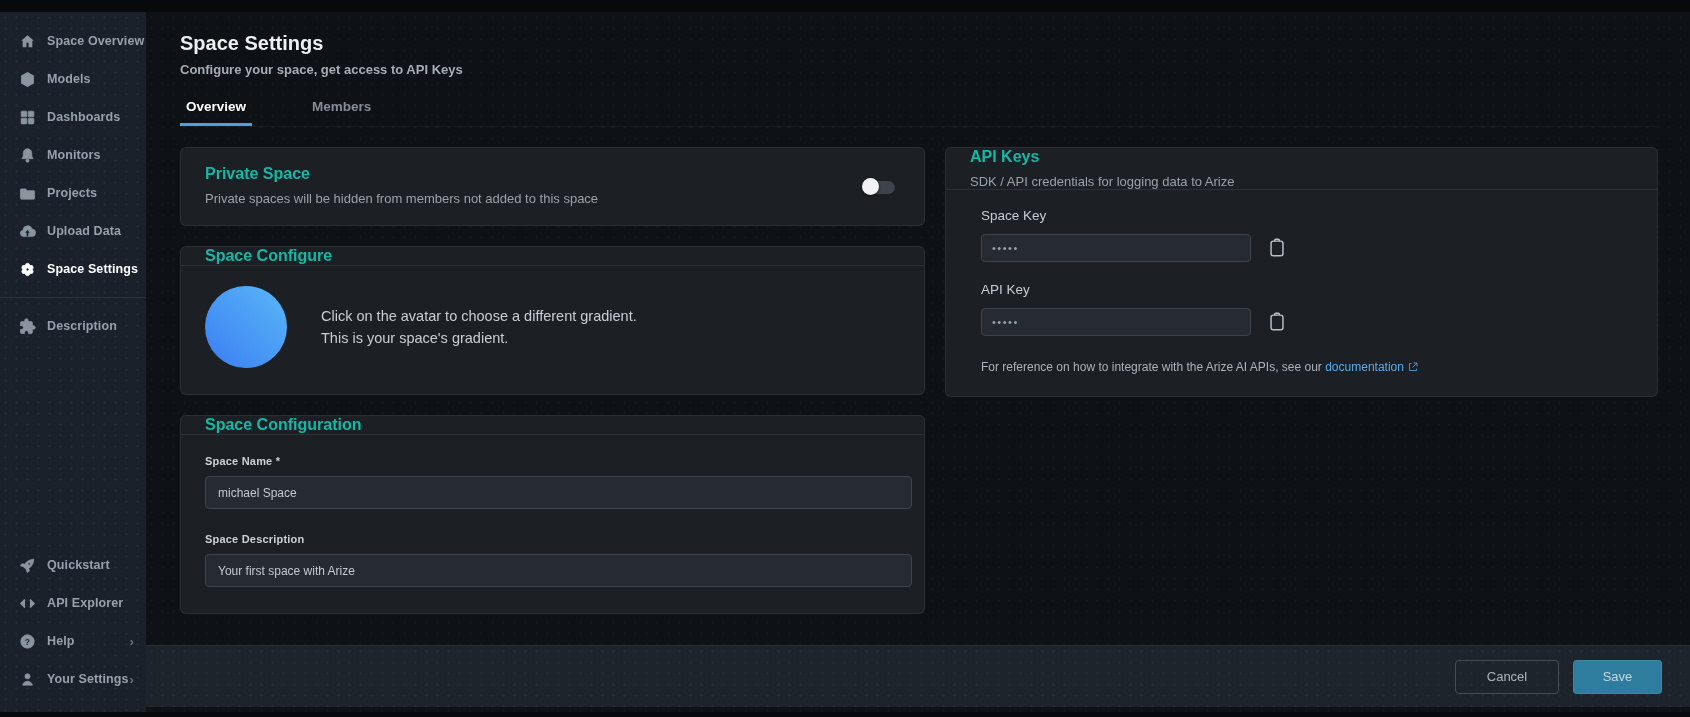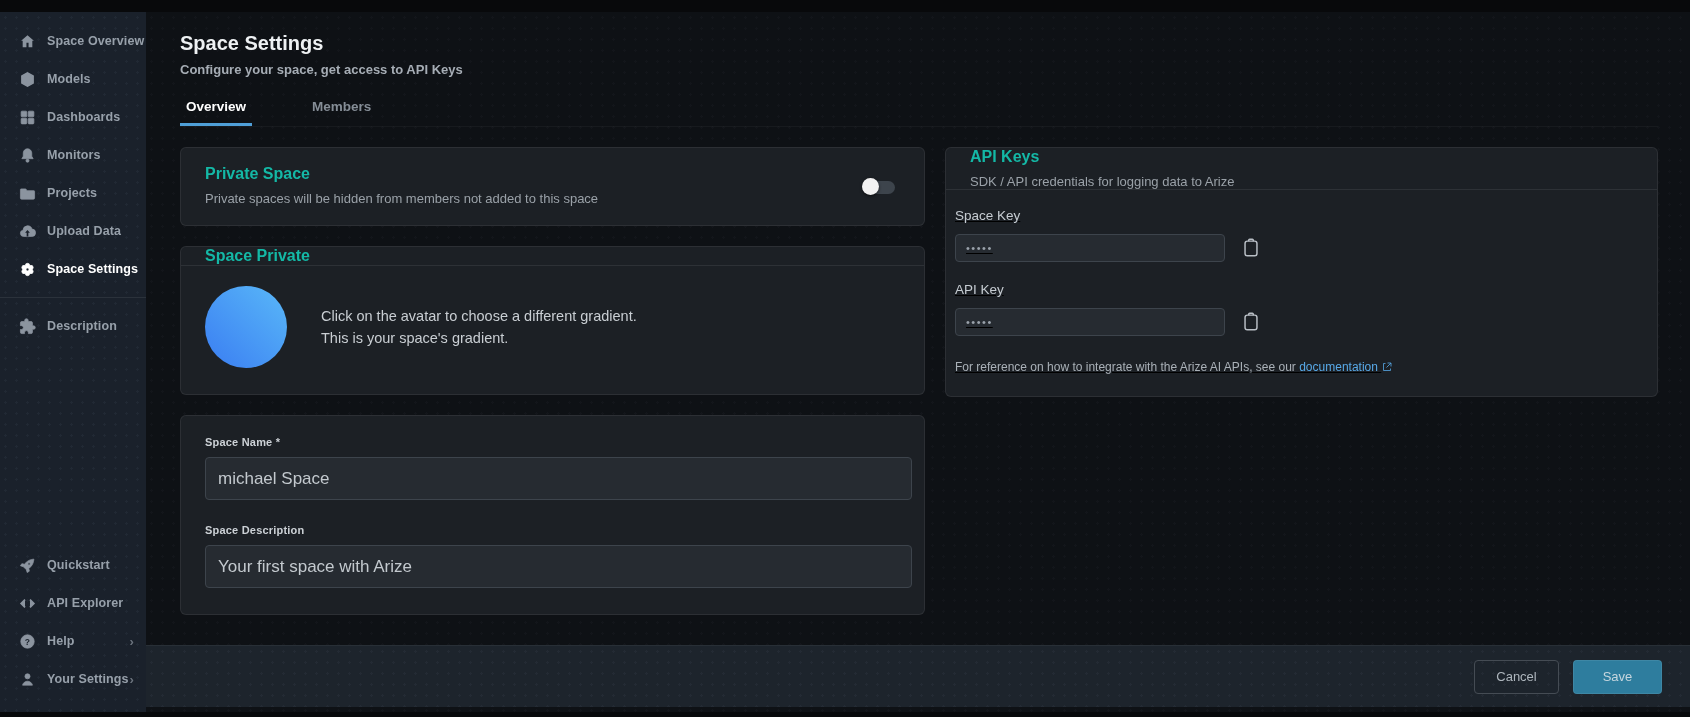--- a/index.html
+++ b/index.html
@@ -53,46 +53,46 @@
 
   
   .gradient-body { padding:20px 24px 26px 24px; display:flex; align-items:center; }
   .avatar { width:82px; height:82px; border-radius:50%; cursor:pointer;
     background:linear-gradient(225deg, var(--avatar-blue-light,#5ab9f9), var(--avatar-blue-dark,#3a7df2)); }
   .gradient-text { margin-left:34px; color:#c9ced3; font-size:14.5px; line-height:1.55; }
 
   
   .config-body { padding:20px 12px 26px 24px; }
   .field-label { color:#ccd1d6; font-size:11px; font-weight:700; letter-spacing:.2px; margin-bottom:9px; }
-  .text-input { width:100%; height:43px; background:#262b31; border:1px solid #3d444c; border-radius:4px;
-    color:#c3c9ce; font-size:17px; padding:0 12px; outline:none; font-family:"Liberation Sans",sans-serif; }
+  .text-input { width:100%; height:33px; background:#262b31; border:1px solid #3d444c; border-radius:4px;
+    color:#c3c9ce; font-size:12px; padding:0 12px; outline:none; font-family:"Liberation Sans",sans-serif; }
   .field-gap { margin-top:24px; }
 
   
-  .api-body { padding:18px 24px 22px 9px;text-decoration:underline; }
+  .api-body { padding:18px 24px 22px 35px; }
   .key-label { color:#c6ccd2; font-size:13.5px; }
   .key-row { display:flex; align-items:center; margin-top:11px; }
   .key-input { width:270px; height:28px; background:#262b31; border:1px solid #3d444c; border-radius:4px;
     color:#9aa2ab; font-size:11px; letter-spacing:1.5px; padding:0 10px; outline:none;
     font-family:"Liberation Sans",sans-serif; }
   .copy-btn { margin-left:15px; width:22px; height:22px; cursor:pointer; display:flex; align-items:center; }
   .copy-btn svg { stroke:#b9bfc6; fill:none; stroke-width:1.6; }
   .key-label-gap { margin-top:20px; }
   .api-footnote { margin-top:24px; color:#aab1b8; font-size:12px; }
   .doc-link { color:var(--link-blue,#58a9e8); cursor:pointer; }
   .ext-icon svg { stroke:var(--link-blue,#58a9e8); fill:none; stroke-width:1.6; vertical-align:-2px; }
 
   
   .footer-bar { position:absolute; left:146px; right:0; bottom:5px; height:62px; background-color:#1d242c;
     background-image:radial-gradient(rgba(150,170,200,0.05) 1px, transparent 1.2px); background-size:11px 11px;
     border-top:1px solid rgba(255,255,255,0.05); display:flex; align-items:center;
     justify-content:flex-end; gap:14px; padding-right:28px; z-index:5; }
   .btn { height:34px; border-radius:4px; font-size:13px; font-family:"Liberation Sans",sans-serif;
     cursor:pointer; font-weight:400; }
-  .btn-cancel { width:85px; background:transparent; border:1px solid #454c54; color:#aeb6bd; }
+  .btn-cancel { width:104px; background:transparent; border:1px solid #454c54; color:#aeb6bd; }
   .btn-save { width:89px; background:var(--save-teal,#2e7d9e); border:1px solid rgba(255,255,255,0.08); color:#c6d6de; }
 </style>
 </head>
 <body>
 
 <div class="top-strip"></div>
 
 <div class="shell">
 
   <nav class="sidebar">
@@ -243,32 +243,35 @@
           <div class="card-title">Private Space</div>
           <div class="card-sub">Private spaces will be hidden from members not added to this space</div>
           <div class="switch">
             <div class="switch-track"></div>
             <div class="switch-knob"></div>
           </div>
         </section>
 
         <section class="card">
           <div class="card-header">
-            <div class="card-title">Space Private</div>
+            <div class="card-title">Space Configure</div>
           </div>
           <div class="gradient-body">
             <div class="avatar"></div>
             <div class="gradient-text">
               <div>Click on the avatar to choose a different gradient.</div>
               <div>This is your space's gradient.</div>
             </div>
           </div>
         </section>
 
         <section class="card">
+          <div class="card-header">
+            <div class="card-title">Space Configuration</div>
+          </div>
           <div class="config-body">
             <div class="field-label">Space Name *</div>
             <input class="text-input" type="text" value="michael Space" style="">
             <div class="field-label field-gap">Space Description</div>
             <input class="text-input" type="text" value="Your first space with Arize" style="">
           </div>
         </section>
       </div>
 
       <div class="col-right">

